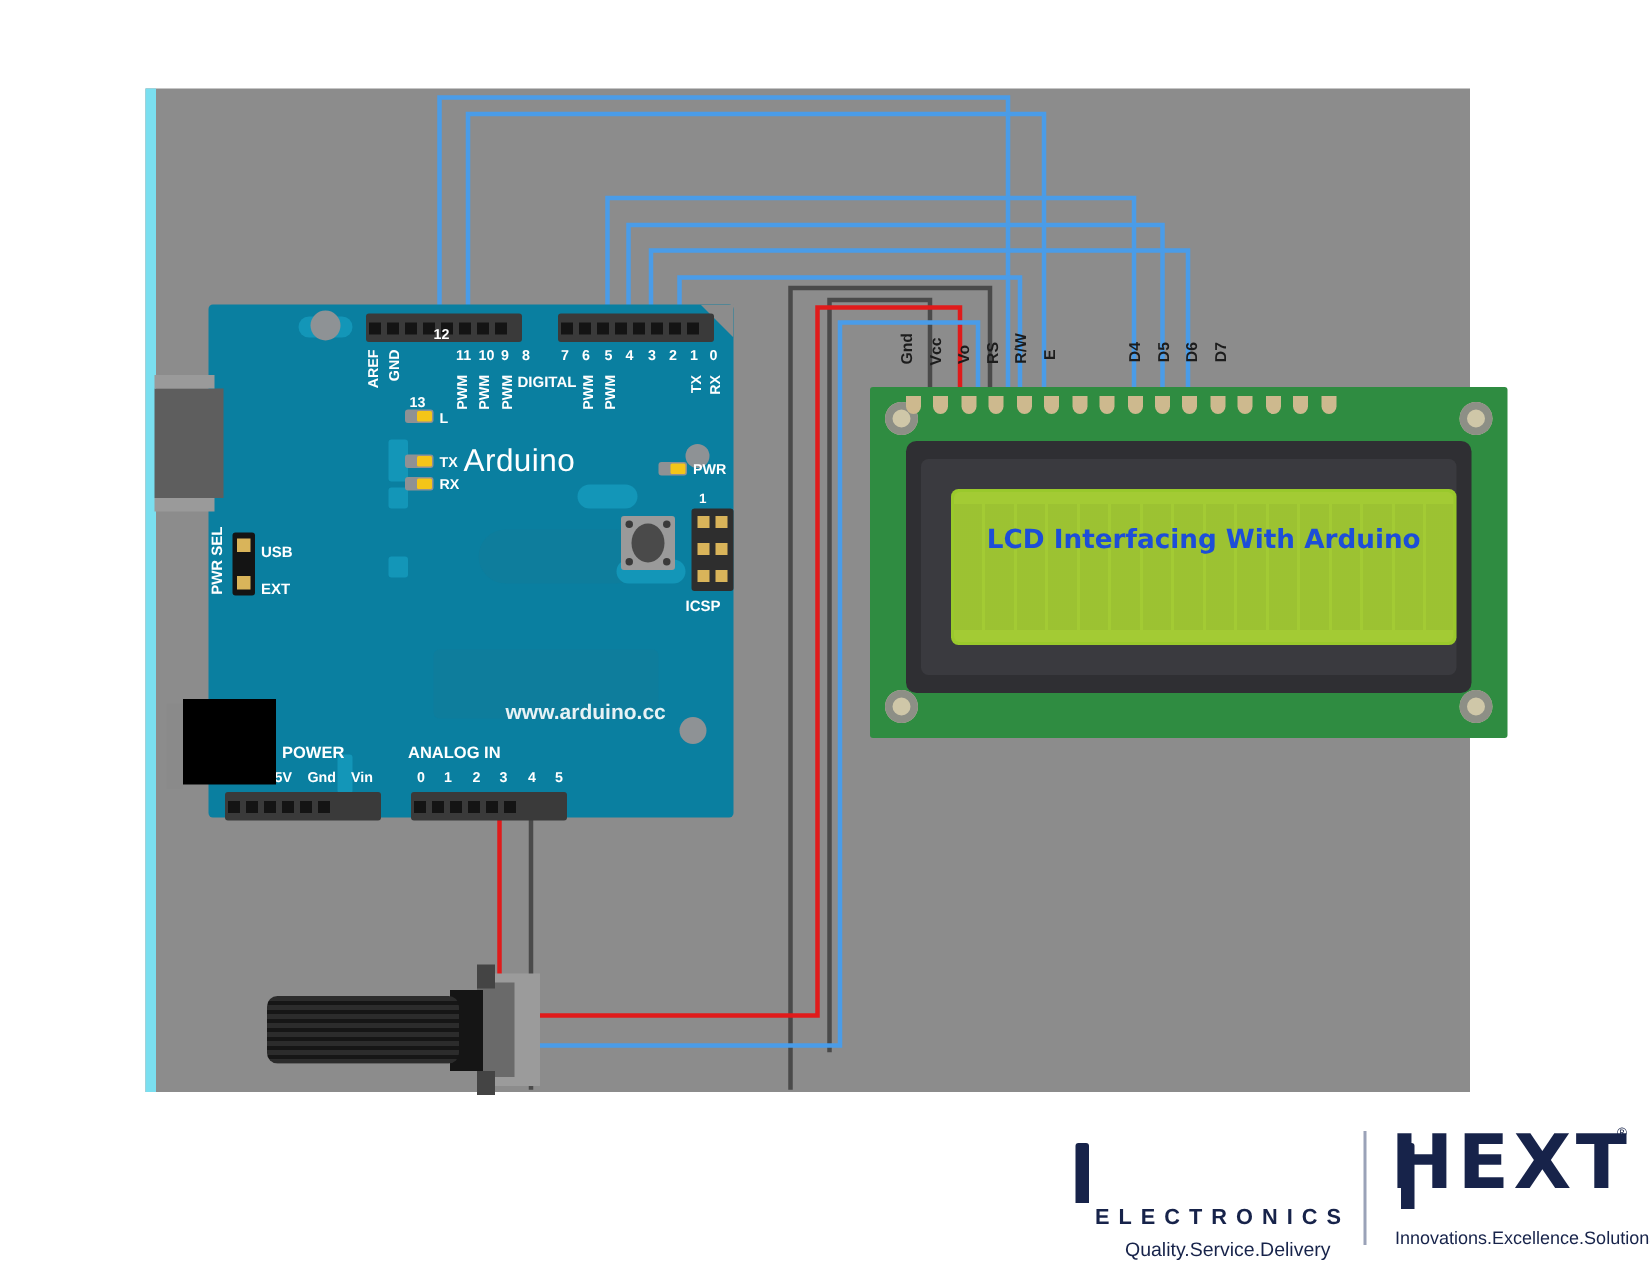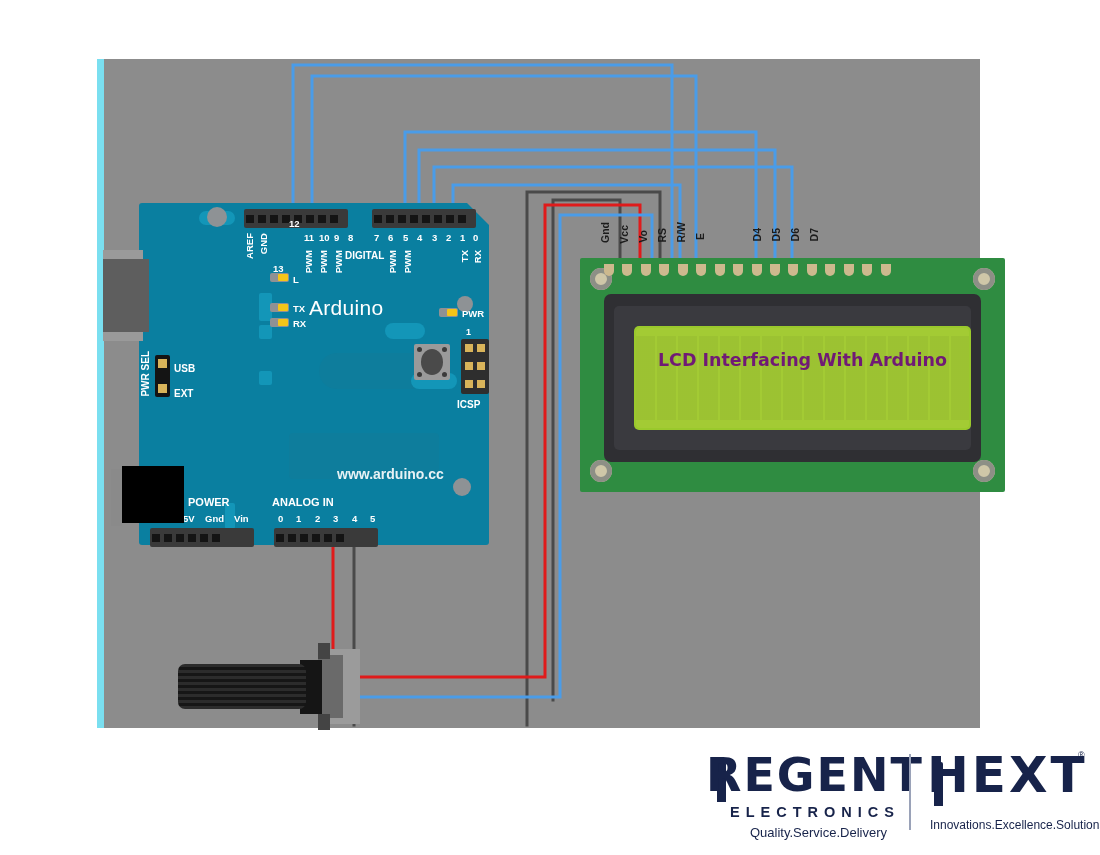--- a/index.html
+++ b/index.html
@@ -76,21 +76,21 @@
       background:#2f2f33;border-radius:7px;}
   #lcd .bezel-in{position:absolute;left:10px;top:12px;width:357px;height:144px;
       background:#3a3a3f;border-radius:5px;}
   #lcd .screen{position:absolute;left:20px;top:20px;width:337px;height:104px;
       background:#9ac92c;border-radius:5px;}
   #lcd .glass{position:absolute;left:2px;top:2px;right:2px;bottom:2px;
       background:#a3cb34;border-radius:4px;overflow:hidden;}
   #lcd .cells{position:absolute;left:0;top:8px;right:0;bottom:8px;
       background:repeating-linear-gradient(to right,rgba(0,0,0,.045) 0 19px,
       rgba(0,0,0,0) 19px 21px);}
-  #lcd .line{position:absolute;left:0;right:0;text-align:center;color:#701a75;
+  #lcd .line{position:absolute;left:0;right:0;text-align:center;color:#1d4ed8;
       font-size:17.5px;font-weight:700;font-family:"DejaVu Sans",sans-serif;}
   #lcd .l1{top:22px;} #lcd .l2{top:56px;}
   #lcd .strip{position:absolute;height:6px;background:#b9bcbd;}
   #lcd .hole{position:absolute;width:22px;height:22px;border-radius:50%;
       background:#cfc7a8;box-shadow:inset 0 0 0 5px #8d8f86;}
   #lcd .hdrrow{position:absolute;left:24px;top:6px;display:flex;}
   #lcd .hdrrow u{display:block;width:10px;height:12px;margin-right:8.45px;
       background:#cdb98e;border-radius:0 0 5px 5px;text-decoration:none;}
   .lcdlbl{position:absolute;color:#1c1c1c;font-size:10.5px;font-weight:700;
       writing-mode:vertical-rl;transform:rotate(180deg);line-height:1;}
@@ -355,21 +355,20 @@
   <div class="body2"></div>
   <div class="body"></div>
   <div class="nut"></div>
   <div class="shaft"></div>
   <div class="tab" style="top:-12px;"></div>
   <div class="tab" style="bottom:-12px;"></div>
 </div>
 
 <div id="logo">
   <div class="pen" style="left:11px;top:14px;height:40px;"></div>
-  <div class="regent">REGENT</div>
   <div class="reg-sub">ELECTRONICS</div>
   <div class="reg-tag">Quality.Service.Delivery</div>
   <div class="divider"></div>
   <div class="pen" style="left:228px;top:14px;height:44px;"></div>
   <div class="hext">HEXT</div>
   <div class="reg-mark">®</div>
   <div class="hext-tag">Innovations.Excellence.Solutions</div>
 </div>
 
 </body></html>

